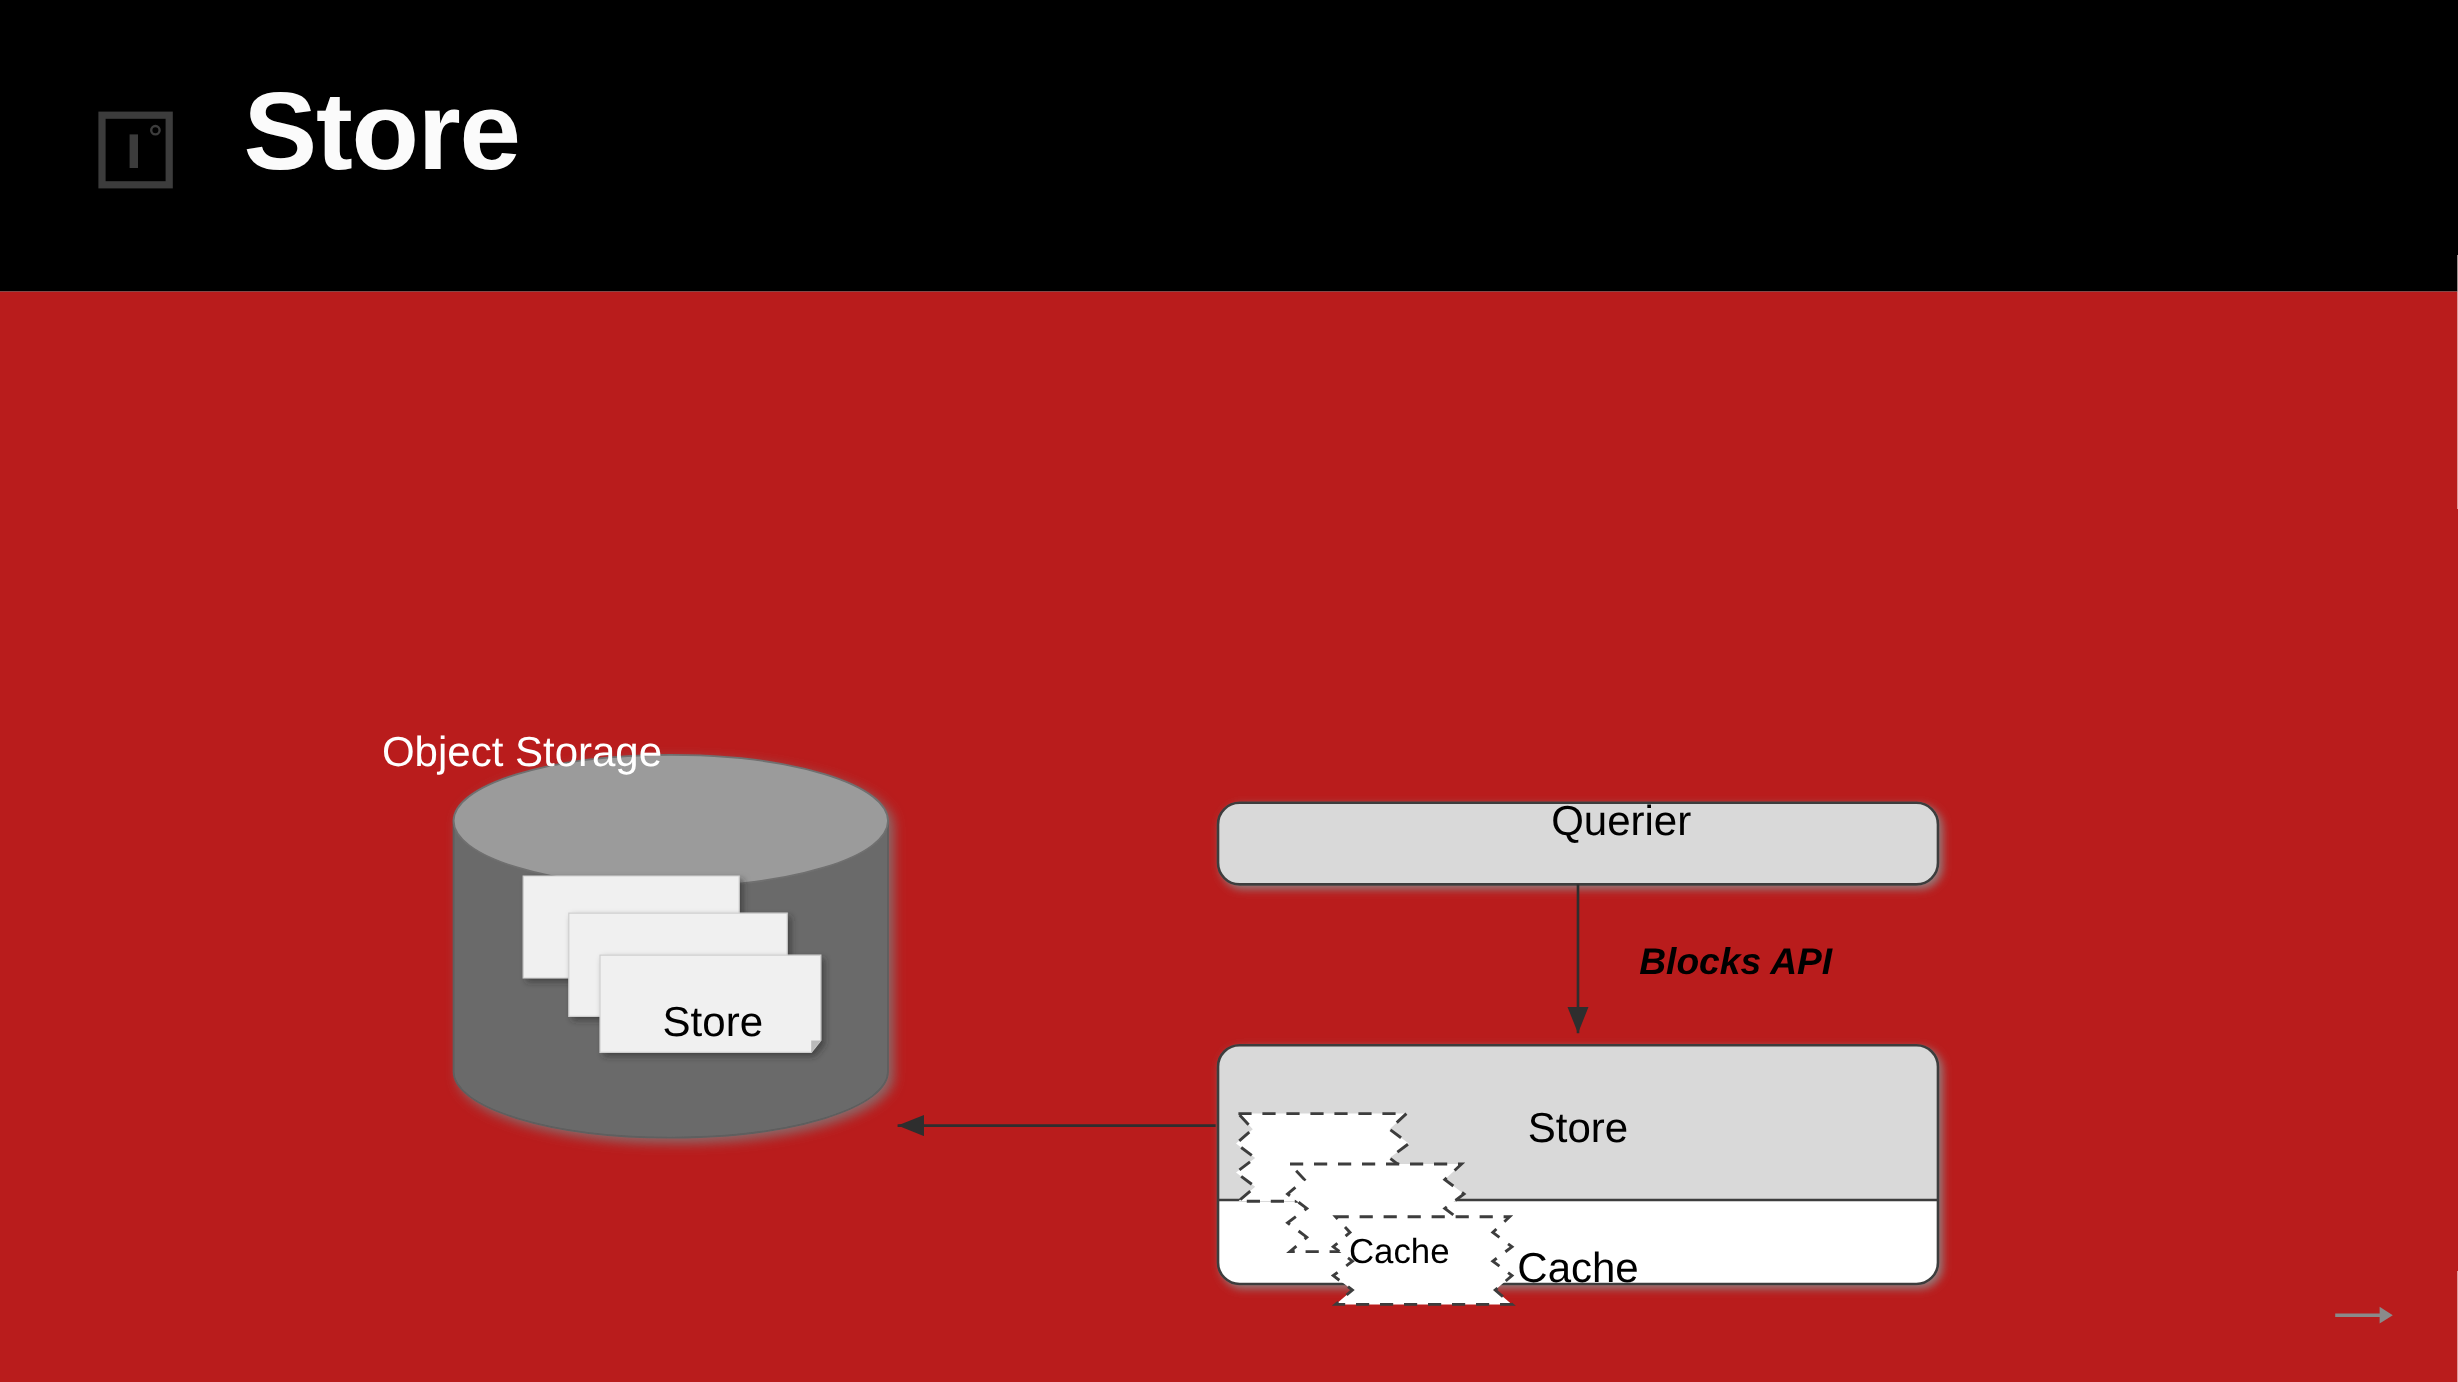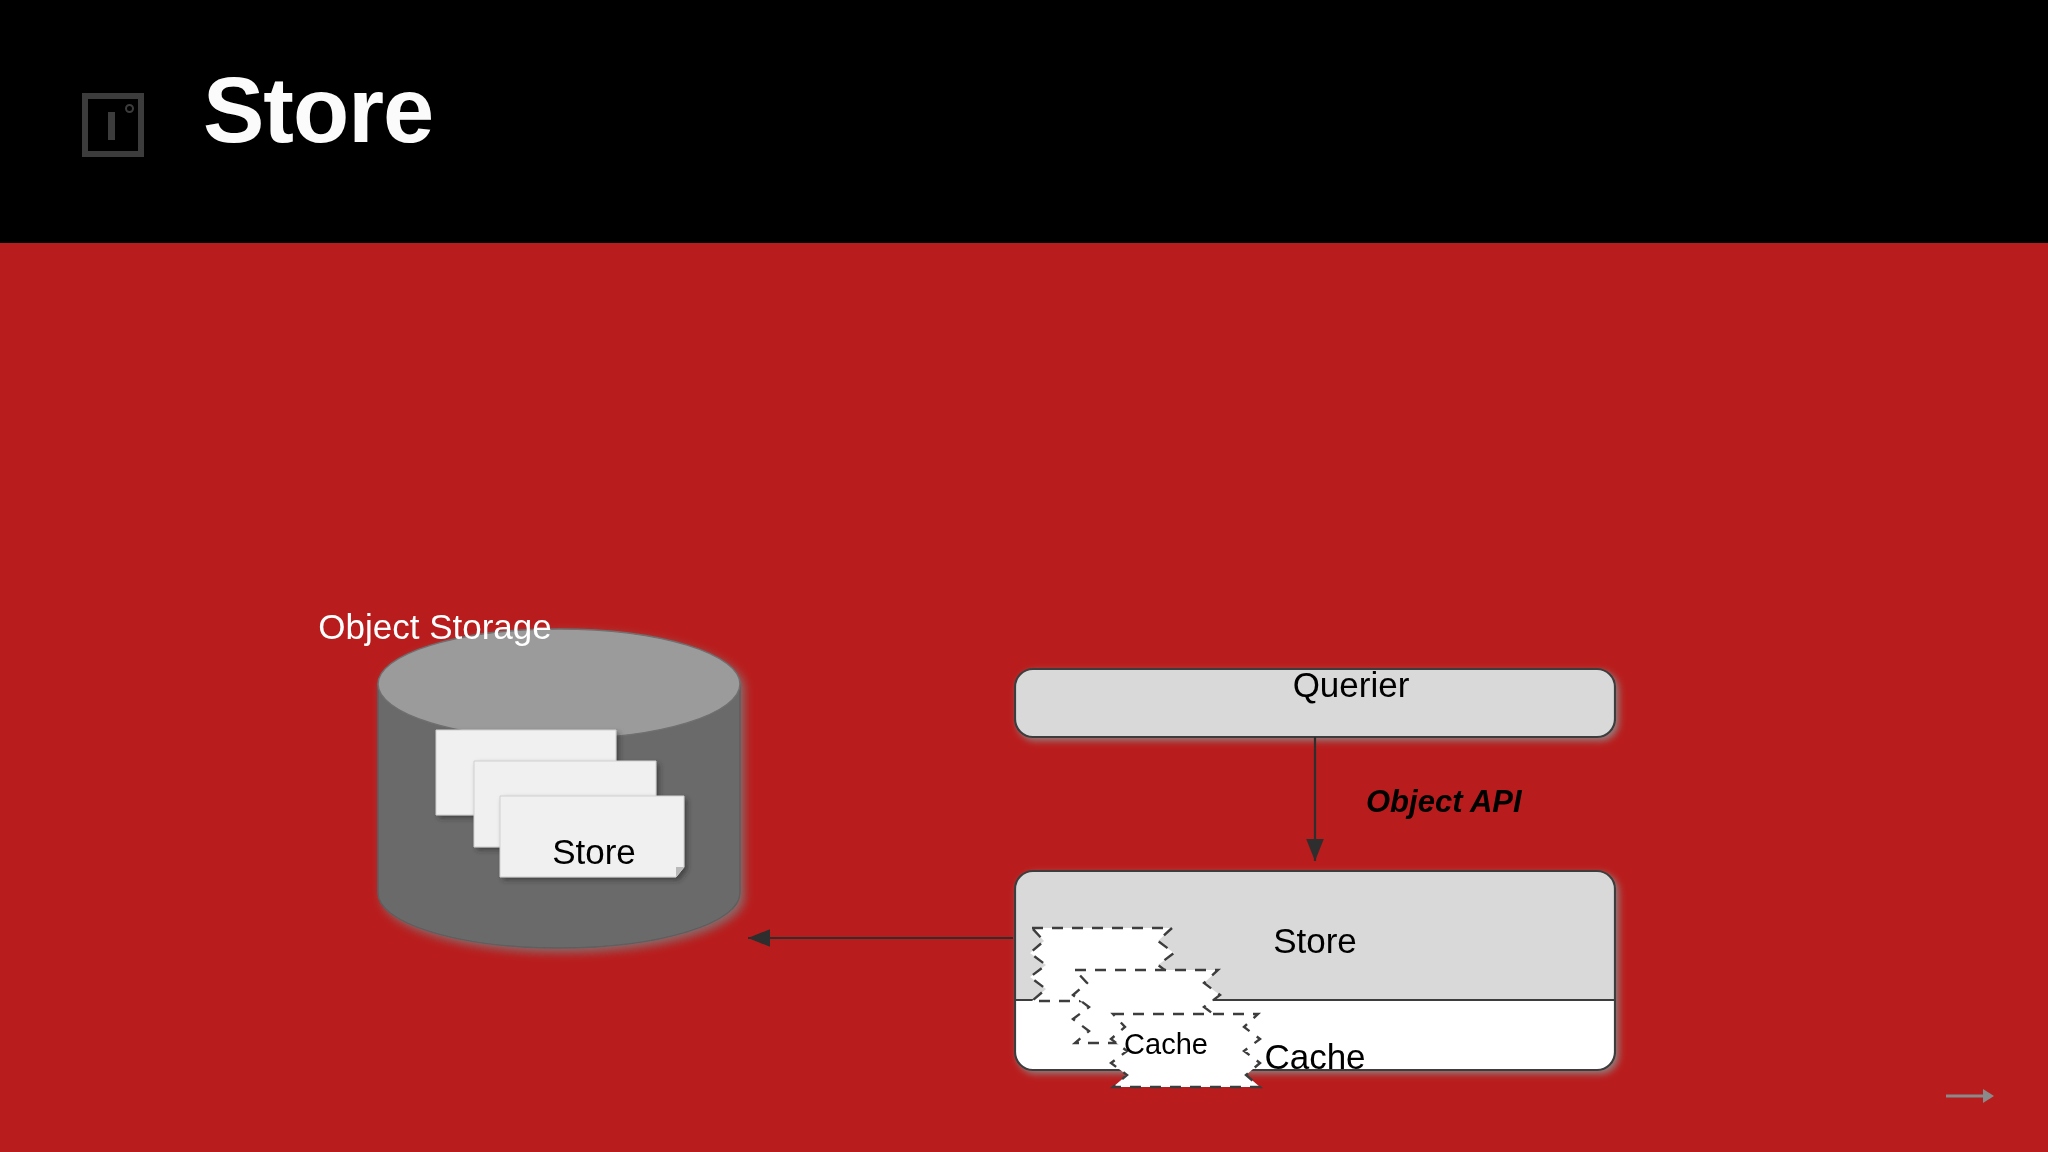--- a/index.html
+++ b/index.html
@@ -241,21 +241,21 @@
         <path d="M1113,771 L1258,771
                  L1244,784 L1260,796 L1244,808 L1260,820 L1246,832 L1260,844
                  L1113,844
                  L1127,832 L1111,820 L1127,808 L1111,796 L1125,784 Z"></path>
       </g>
     </svg>
 
     <div class="dlabel label-object-storage">Object Storage</div>
     <div class="dlabel label-blocks">Store</div>
     <div class="dlabel label-querier">Querier</div>
-    <div class="dlabel label-store-api">Object API</div>
+    <div class="dlabel label-store-api">Blocks API</div>
     <div class="dlabel label-store">Store</div>
     <div class="dlabel label-cache">Cache</div>
     <div class="dlabel label-block">Cache</div>
   </div>
 
   <div class="next-arrow">
     <svg width="50" height="20" viewBox="0 0 50 20" xmlns="http://www.w3.org/2000/svg">
       <line x1="1" y1="10" x2="42" y2="10" stroke="#8a8a8a" stroke-width="3"></line>
       <path d="M38,3 L49,10 L38,17 Z" fill="#8a8a8a"></path>
     </svg>

